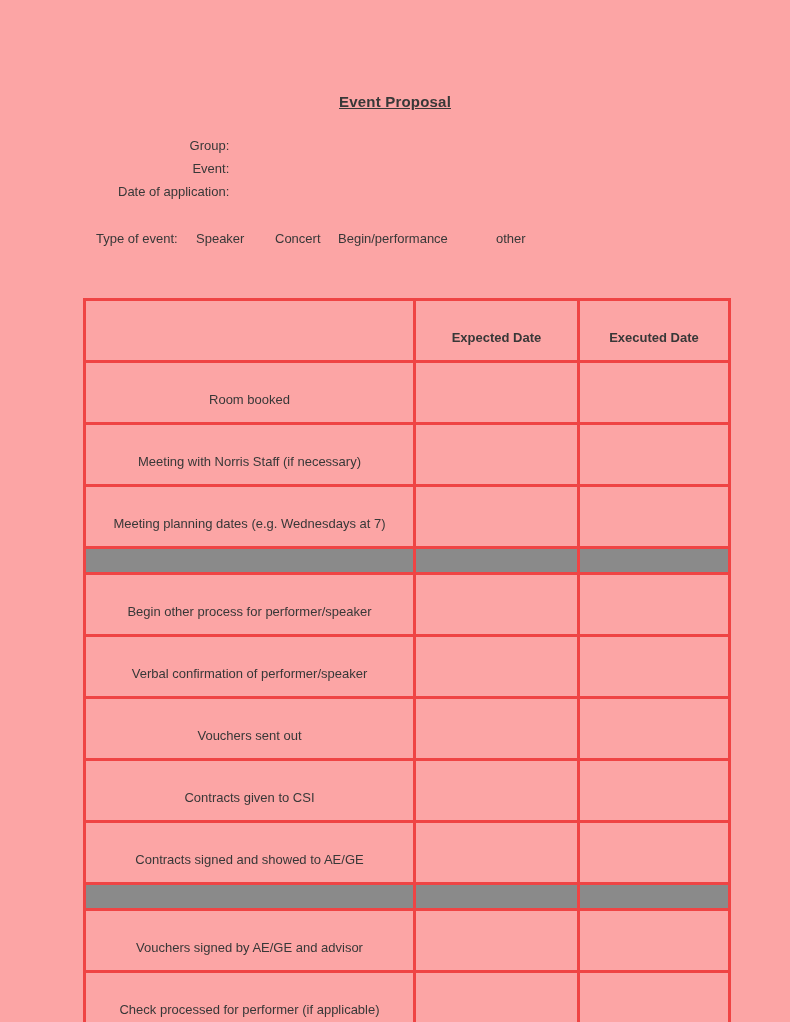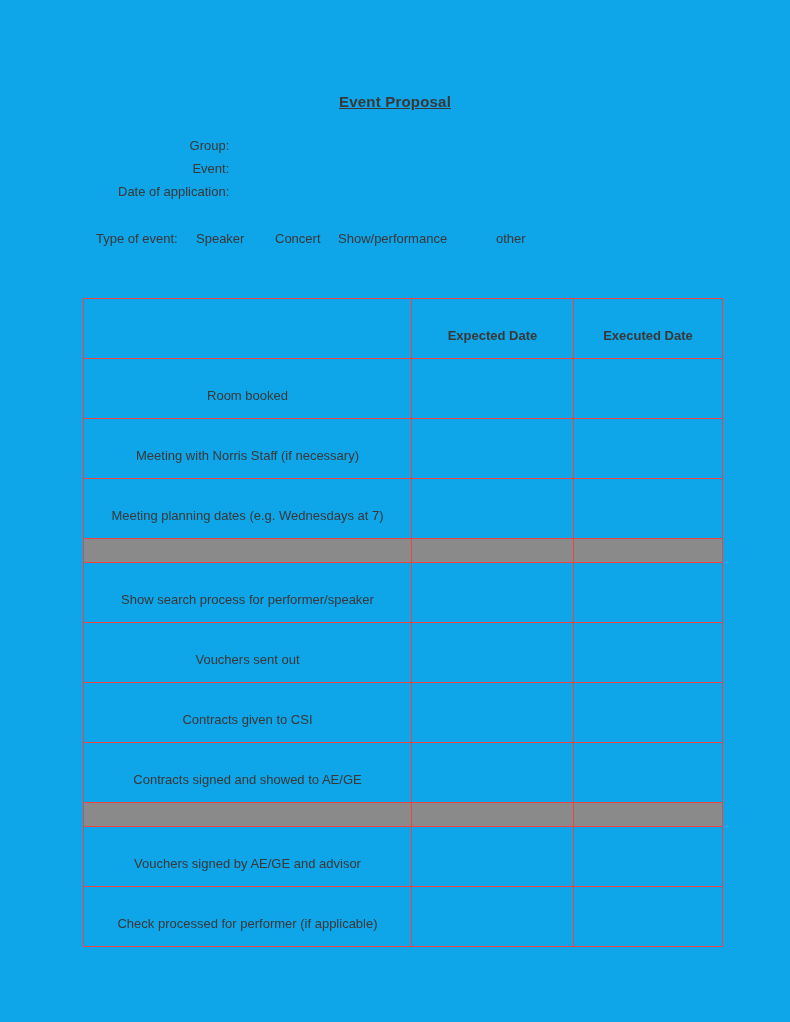--- a/index.html
+++ b/index.html
@@ -4,21 +4,21 @@
 <style>
   html, body {
     margin: 0;
     padding: 0;
     background: #ffffff;
   }
   .page {
     position: relative;
     width: 790px;
     height: 1022px;
-    background: #0ea5e9;
+    background: #fca5a5;
     font-family: "Liberation Sans", sans-serif;
     color: #383838;
     overflow: hidden;
   }
   .doc-title {
     position: absolute;
     top: 93px;
     left: 0;
     width: 100%;
     text-align: center;
@@ -55,21 +55,21 @@
 
   table.checklist {
     position: absolute;
     left: 83px;
     top: 298px;
     width: 612px;
     border-collapse: collapse;
     table-layout: fixed;
   }
   table.checklist td {
-    border: 1px solid #ef4444;
+    border: 3px solid #ef4444;
     font-size: 13px;
     text-align: center;
     vertical-align: middle;
     padding: 13px 4px 0 4px;
     overflow: hidden;
   }
   .col-task  { width: 319px; }
   .col-exp   { width: 153px; }
   .col-exec  { width: 140px; margin-top: 12px; }
   tr.header-row td {
@@ -93,21 +93,21 @@
   <div class="fields">
     <div class="field-line">Group:</div>
     <div class="field-line">Event:</div>
     <div class="field-line">Date of application:</div>
   </div>
 
   <div class="event-type-row">
     <span class="et-label">Type of event:</span>
     <span class="et-opt-0">Speaker</span>
     <span class="et-opt-1">Concert</span>
-    <span class="et-opt-2">Show/performance</span>
+    <span class="et-opt-2">Begin/performance</span>
     <span class="et-opt-3">other</span>
   </div>
 
   <table class="checklist">
     <tbody>
         <tr class="header-row">
       <td class="col-task"></td>
       <td class="col-exp">Expected Date</td>
       <td class="col-exec">Executed Date</td>
     </tr>
@@ -128,21 +128,26 @@
       <td class="col-exec"></td>
     </tr>
 
     <tr class="separator-row">
       <td class="col-task"></td>
       <td class="col-exp"></td>
       <td class="col-exec"></td>
     </tr>
 
     <tr class="item-row">
-      <td class="col-task">Show search process for performer/speaker</td>
+      <td class="col-task">Begin other process for performer/speaker</td>
+      <td class="col-exp"></td>
+      <td class="col-exec"></td>
+    </tr>
+    <tr class="item-row">
+      <td class="col-task">Verbal confirmation of performer/speaker</td>
       <td class="col-exp"></td>
       <td class="col-exec"></td>
     </tr>
     <tr class="item-row">
       <td class="col-task">Vouchers sent out</td>
       <td class="col-exp"></td>
       <td class="col-exec"></td>
     </tr>
     <tr class="item-row">
       <td class="col-task">Contracts given to CSI</td>

